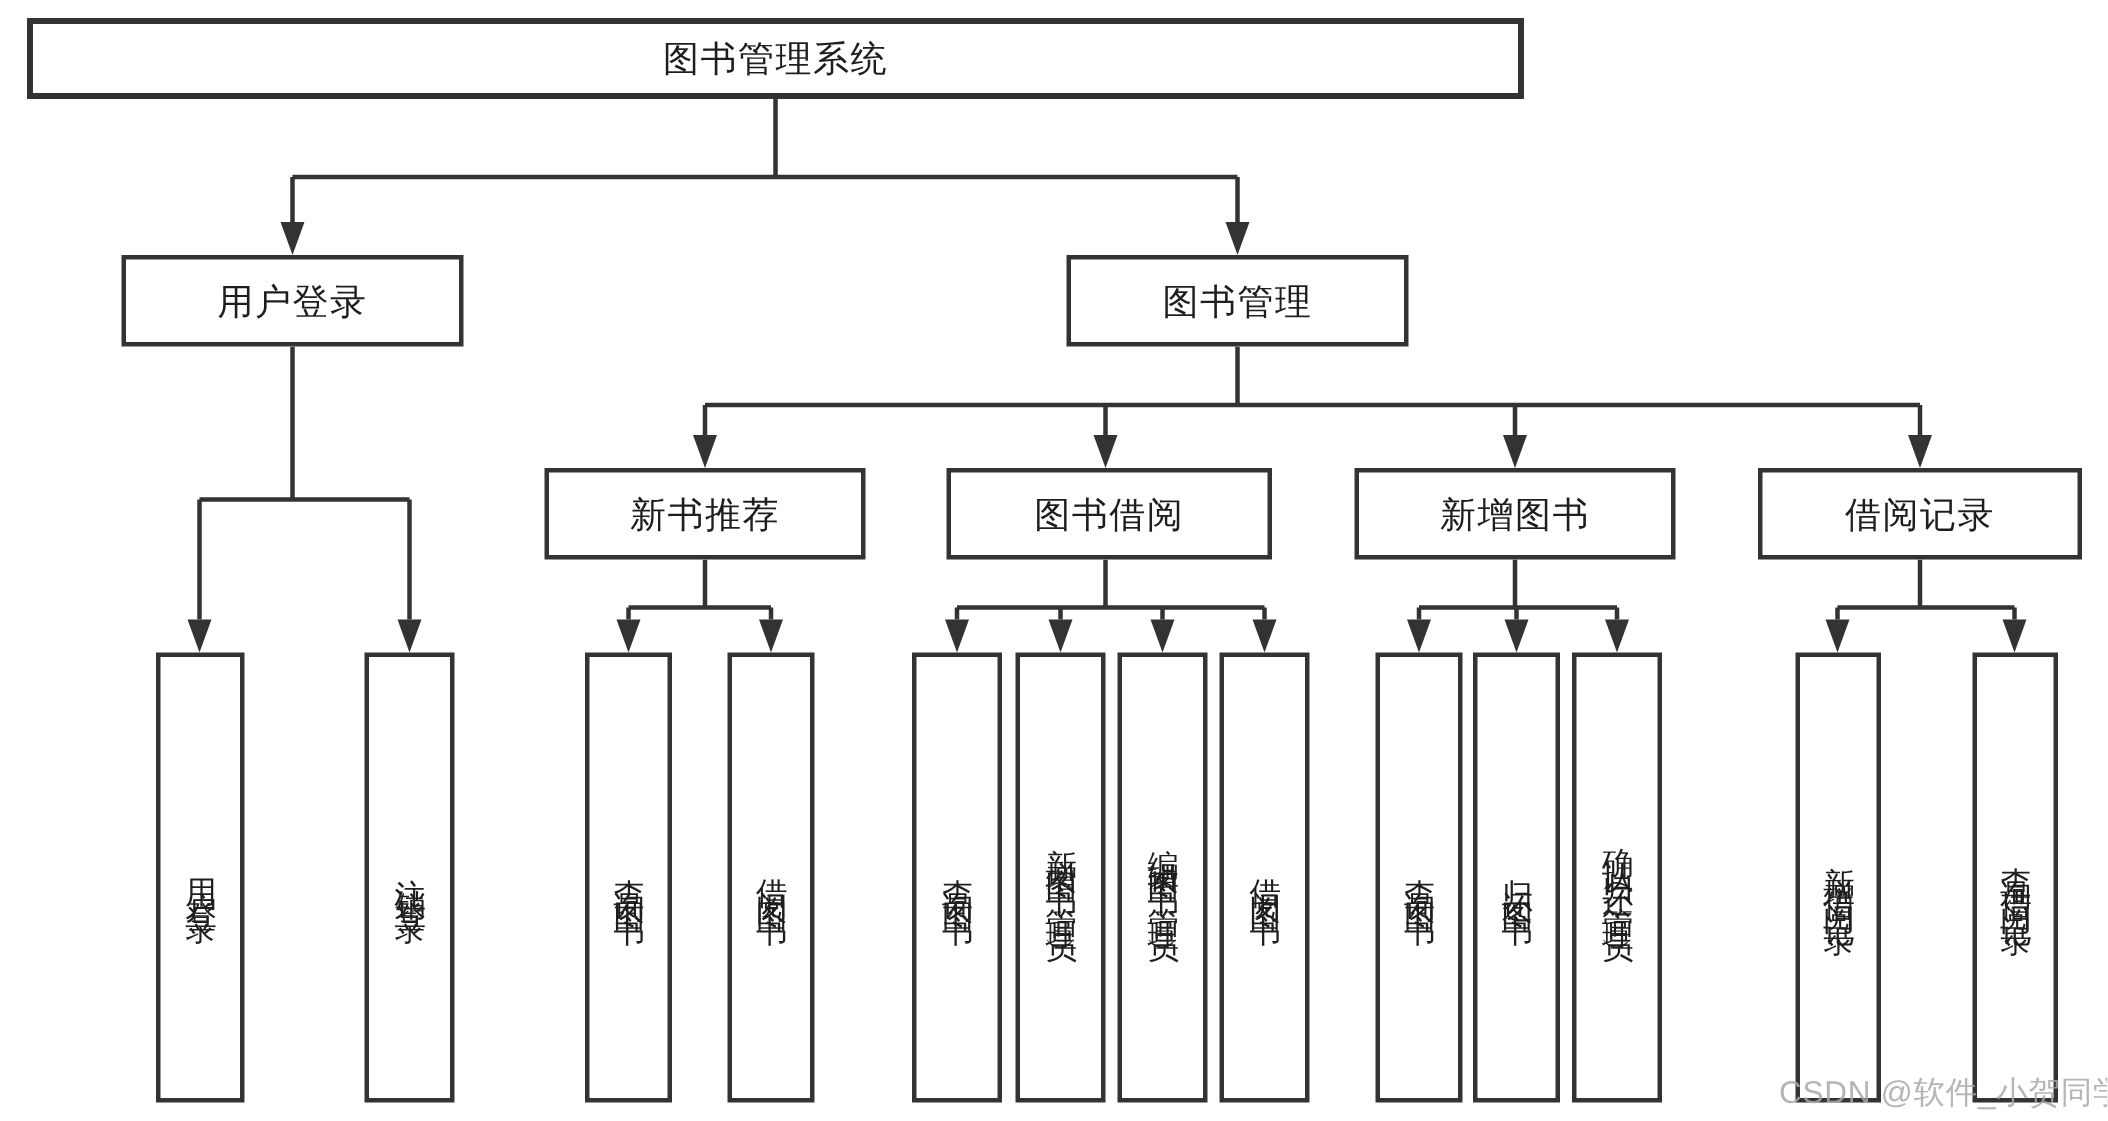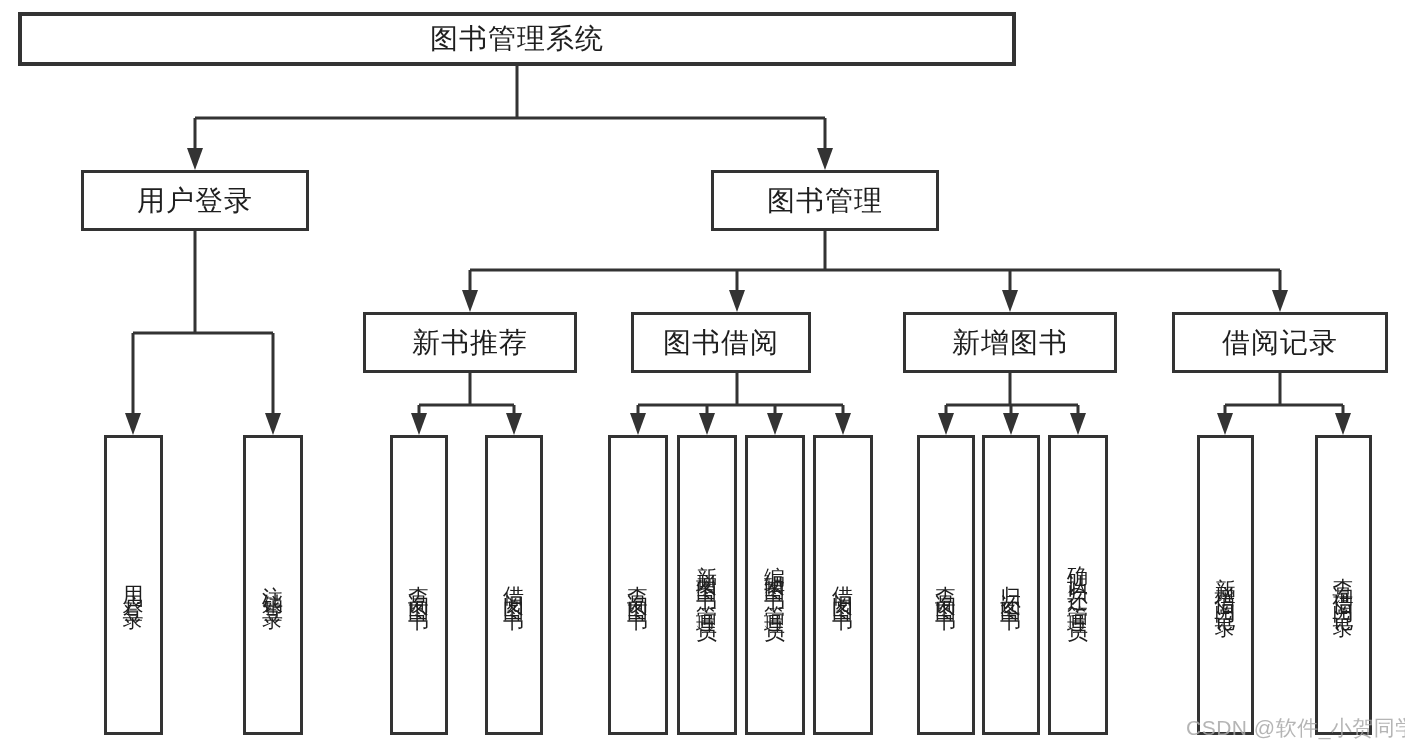--- a/index.html
+++ b/index.html
@@ -23,21 +23,21 @@
     border: 3px solid #333333;
     background: #ffffff;
     display: flex;
     align-items: center;
     justify-content: center;
     color: #1e1e1e;
     z-index: 2;
   }
   .node.root { border-width: 4px; }
   .node.h span {
-    font-size: 28px;
+    font-size: 24px;
     letter-spacing: 1px;
     white-space: nowrap;
   }
   .node.v span {
     writing-mode: vertical-rl;
     text-orientation: mixed;
     font-size: 21px;
     line-height: 1;
     letter-spacing: 8px;
   }
@@ -114,21 +114,21 @@
   <div class="node h" style="left:81px;top:170px;width:228px;height:61px">
     <span>用户登录</span>
   </div>
   <div class="node h" style="left:711px;top:170px;width:228px;height:61px">
     <span>图书管理</span>
   </div>
 
   <div class="node h" style="left:363px;top:312px;width:214px;height:61px">
     <span>新书推荐</span>
   </div>
-  <div class="node h" style="left:631px;top:312px;width:180px;height:61px">
+  <div class="node h" style="left:631px;top:312px;width:217px;height:61px">
     <span>图书借阅</span>
   </div>
   <div class="node h" style="left:903px;top:312px;width:214px;height:61px">
     <span>新增图书</span>
   </div>
   <div class="node h" style="left:1172px;top:312px;width:216px;height:61px">
     <span>借阅记录</span>
   </div>
 
   <div class="node v" style="left:104px;top:435px;width:59px;height:300px">

